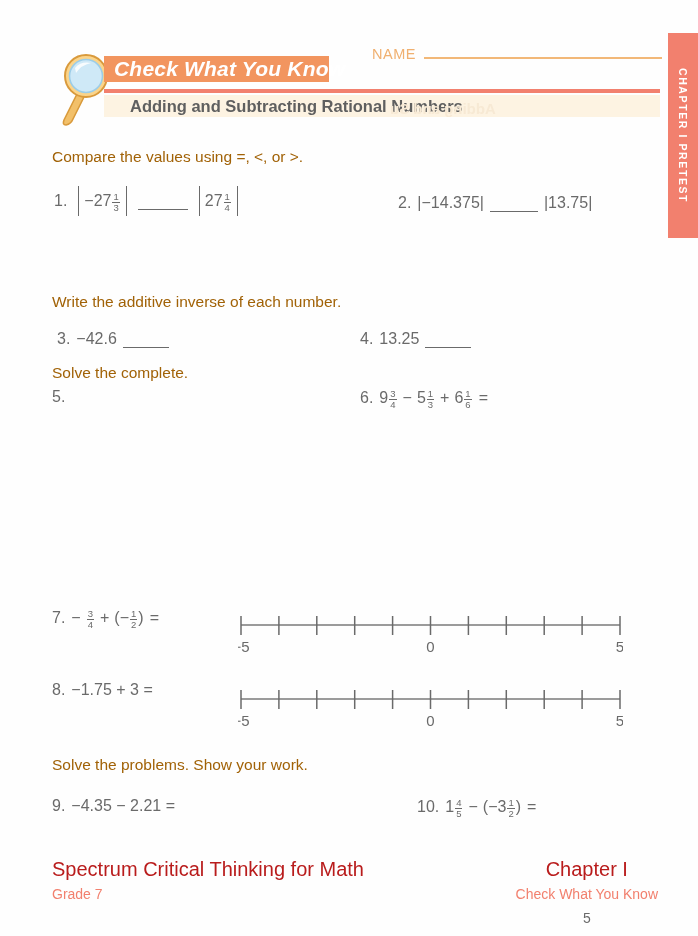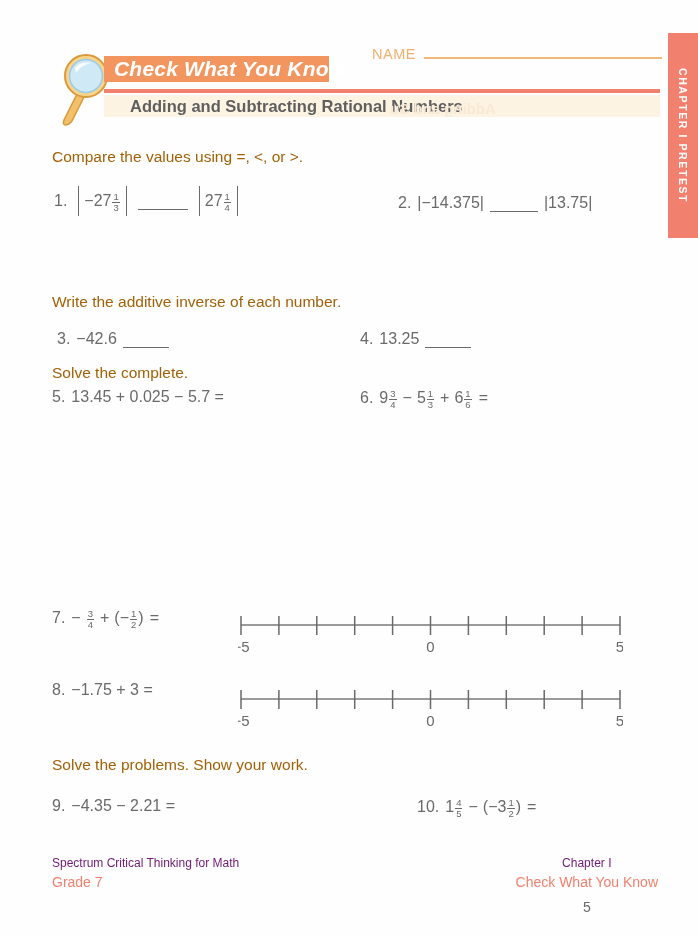--- a/index.html
+++ b/index.html
@@ -213,21 +213,21 @@
     top: 855px;
     line-height: 1.45;
   }
   .footer-right {
     position: absolute;
     right: 40px;
     top: 855px;
     text-align: center;
     line-height: 1.45;
   }
-  .f-dark { color: #701a75; font-size: 12px; }
+  .f-dark { color: #b91c1c; font-size: 20px; }
   .f-red  { color: #f2806e; font-size: 14px; }
   .pagenum { color: #6a6a6a; font-size: 14px; margin-top: 4px; }
 </style>
 </head>
 <body>
 
 <div class="page">
 
   <div class="name-row">
     <span class="name-label">NAME</span>
@@ -297,21 +297,20 @@
   <div class="prob" style="left:360px; top:330px;">
     <span class="num">4.</span>
     <span>13.25</span>
     <span class="blank w46"></span>
   </div>
 
   <div class="instruction" style="left:52px; top:364px;">Solve the complete.</div>
 
   <div class="prob" style="left:52px; top:388px;">
     <span class="num">5.</span>
-    <span>13.45 + 0.025 − 5.7 =</span>
   </div>
 
   <div class="prob" style="left:360px; top:388px;">
     <span class="num">6.</span>
     <span>9</span>
       <span class="frac">
         <span class="n">3</span>
         <span class="d">4</span>
       </span>
     <span style="margin:0 5px;">−</span>

